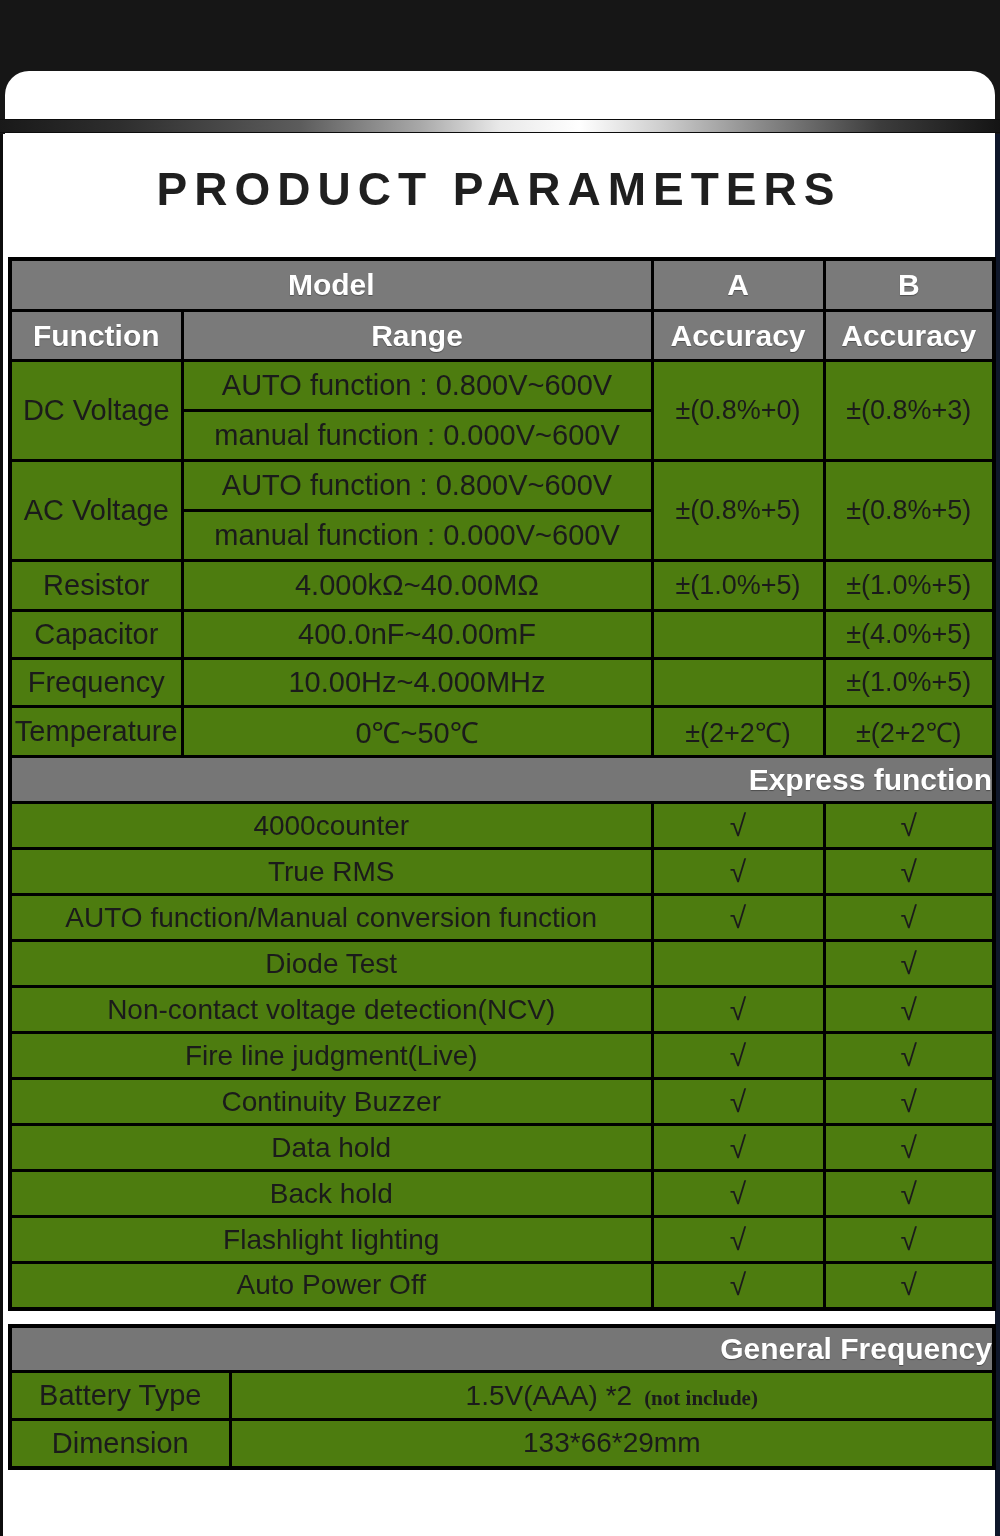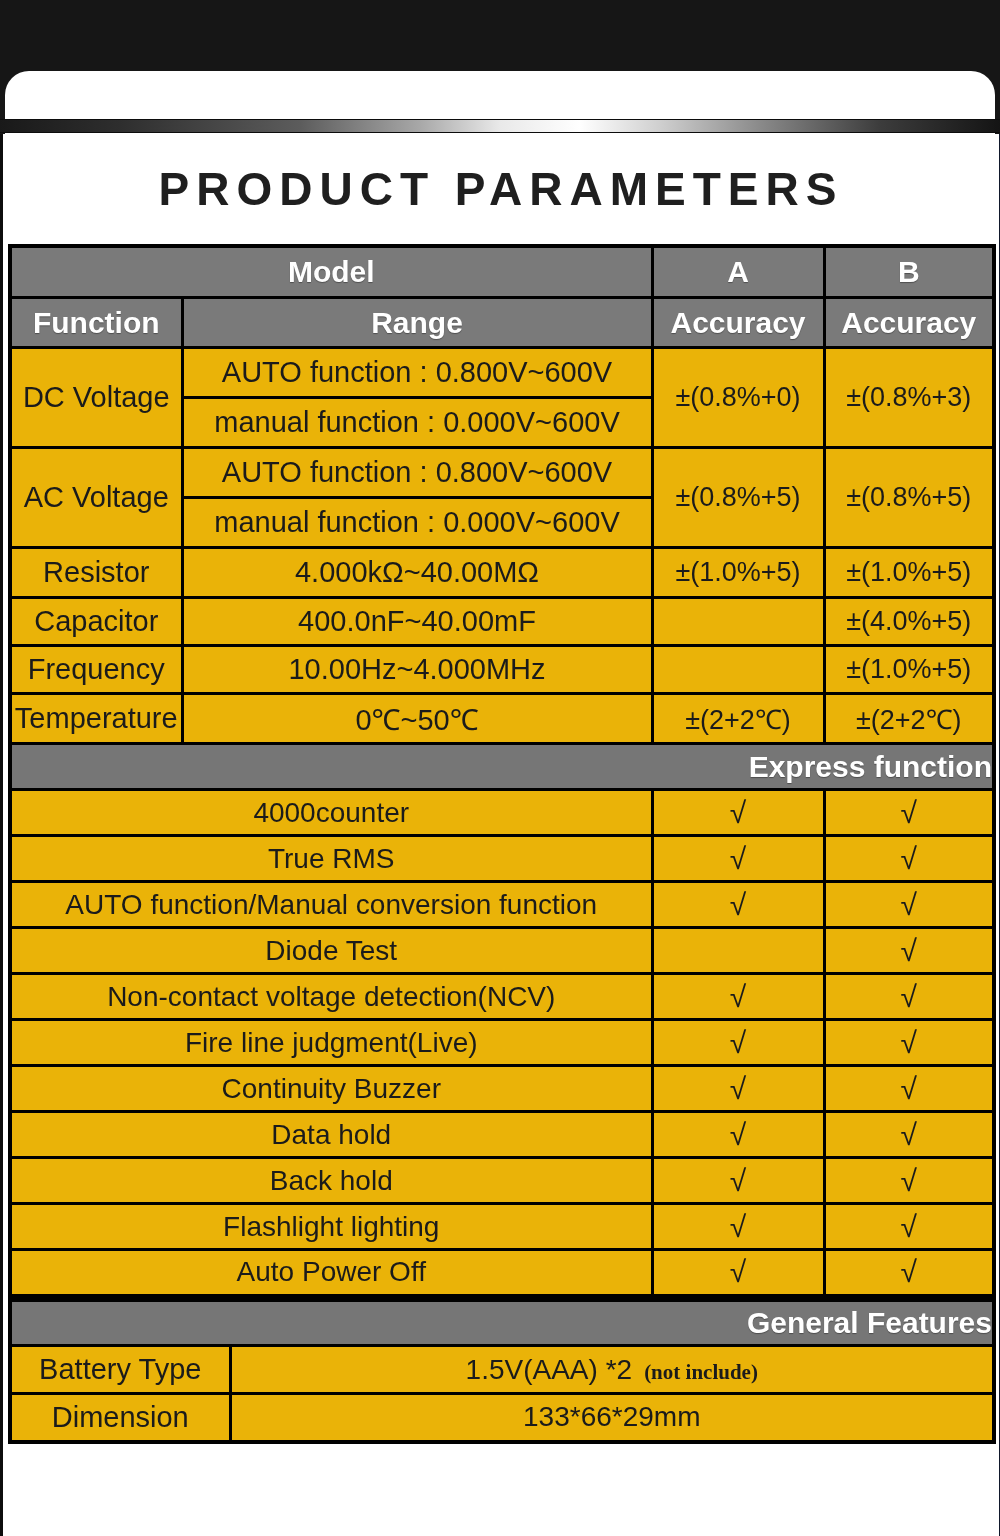--- a/index.html
+++ b/index.html
@@ -10,27 +10,27 @@
   .hero { position:relative; width:1000px; height:134px; background:#161616; }
   .hero-card { position:absolute; left:5px; right:5px; top:71px; bottom:0;
                background:#ffffff; border-radius:24px 24px 0 0; }
   .shine-bar { position:absolute; left:0; right:0; top:119px; height:14px; z-index:2;
     background:linear-gradient(90deg,#191919 0%,#2e2e2e 12%,#5c5c5c 30%,#a8a8a8 42%,
                #e9e9e9 50%,#ffffff 58%,#cfcfcf 66%,#8a8a8a 76%,#3c3c3c 88%,#141414 100%);
     border-top:1px solid #0c0c0c; border-bottom:1px solid #0c0c0c; }
 
   
   .content { width:1000px; min-height:1402px; background:#ffffff; padding:0 5px 24px 5px;
-             border-left:3px solid #0d0d0d; border-right:1px solid #0f172a; }
+             border-left:3px solid #0d0d0d; border-right:5px solid #0f172a; }
   .title { text-align:center; font-size:46px; font-weight:600; letter-spacing:7px;
            color:#1f1f1f; padding:30px 0 26px 0; line-height:1.1; }
 
   
   table { border-collapse:collapse; width:984px; table-layout:fixed;
-          margin:3px auto; background:#eab308; }
+          margin:16px auto; background:#4d7c0f; }
   table, td { border:3px solid #000000; }
   table { border-width:4px; }
   td { text-align:center; vertical-align:middle; color:#1b1b1b; overflow:hidden; }
 
   tr.hdr1 { height:52px; }
   tr.hdr2 { height:50px; }
   .hdr td { background:#7a7a7a; color:#ffffff; font-weight:bold; font-size:30px;
             text-shadow:0 1px 1px rgba(0,0,0,0.35); }
   tr.sub { height:50px; }
   tr.r50 { height:50px; }
@@ -195,21 +195,21 @@
         </tbody>
     </table>
 
     <table class="general-table">
       <colgroup>
           <col style="width:220px">
           <col style="width:764px">
         </colgroup>
       <tbody>
         <tr class="banner">
-          <td colspan="2">General Features</td>
+          <td colspan="2">General Frequency</td>
         </tr>
         <tr class="r48">
           <td class="g-label">Battery Type</td>
           <td class="g-value">
             <span>1.5V(AAA) *2</span><span class="g-note">(not include)</span>
           </td>
         </tr>
         <tr class="r48">
           <td class="g-label">Dimension</td>
           <td class="g-value">133*66*29mm</td>

